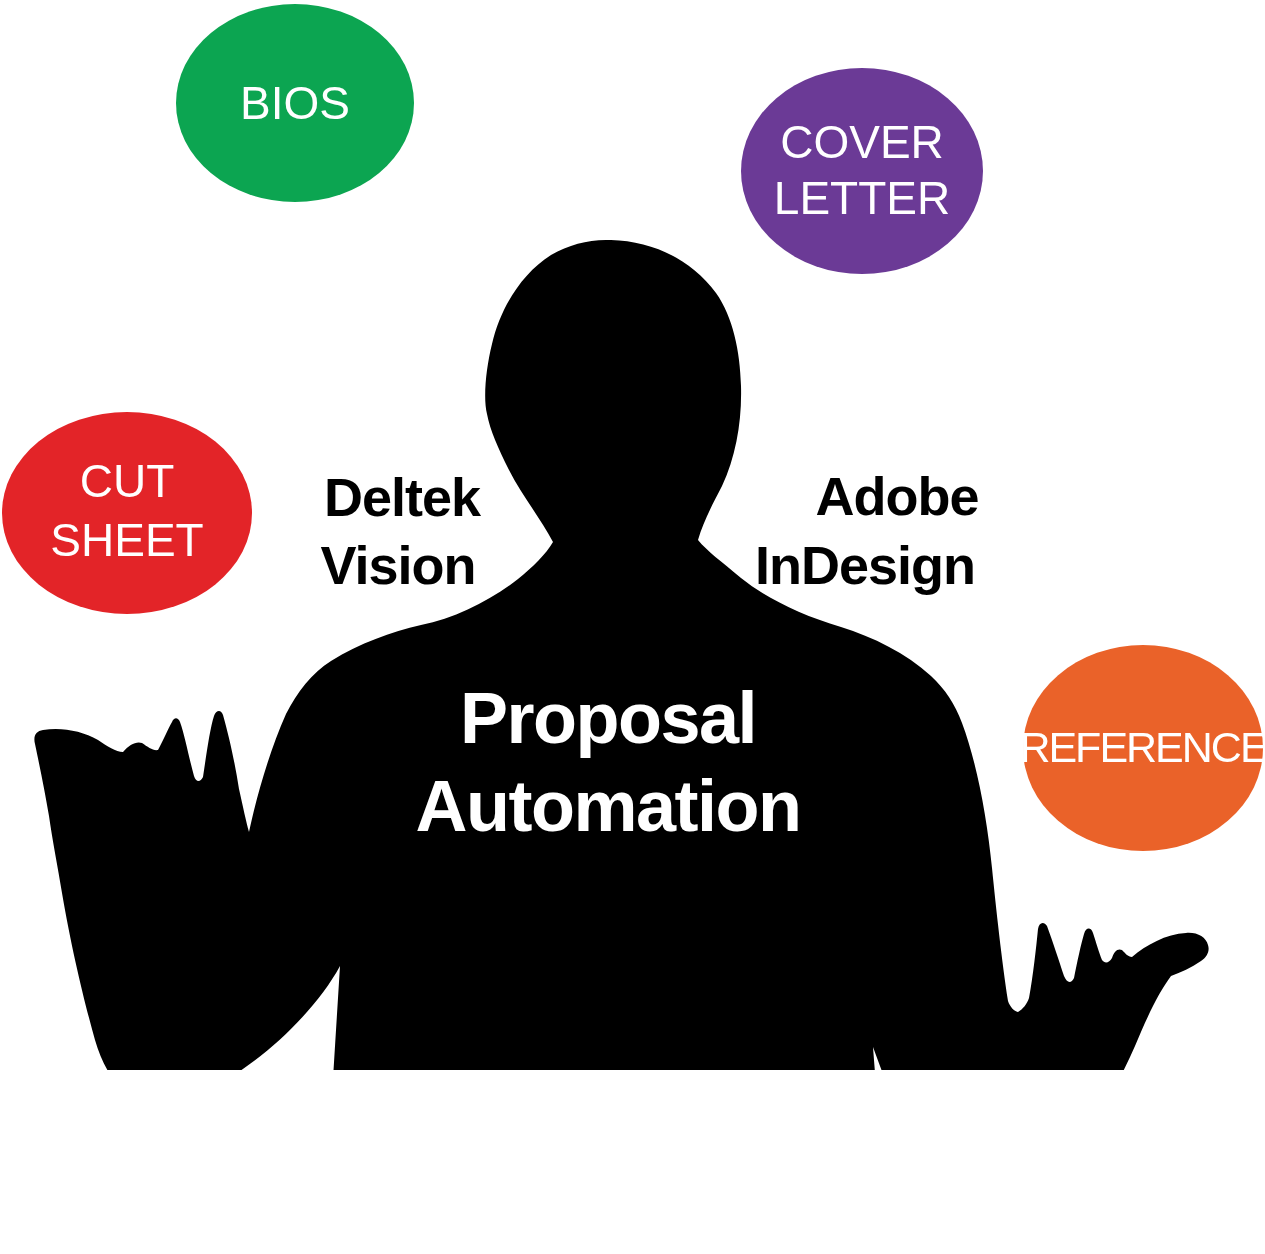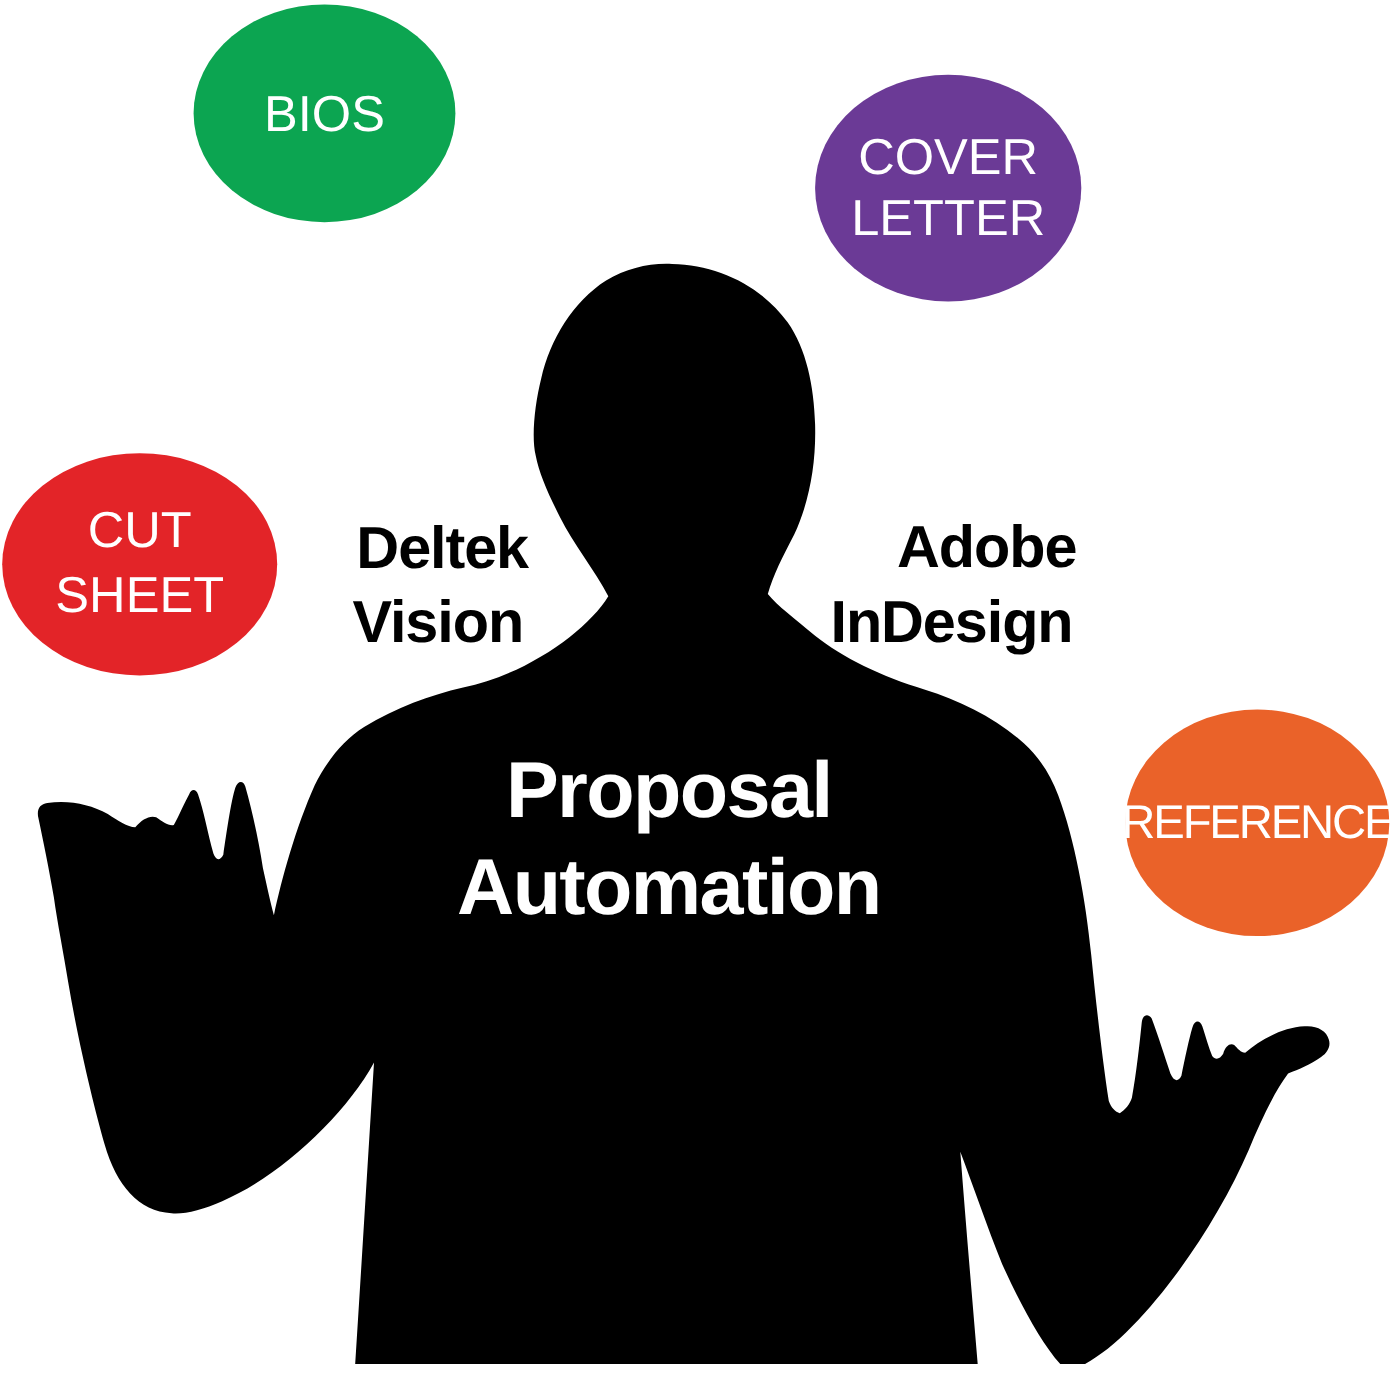--- a/index.html
+++ b/index.html
@@ -3,21 +3,21 @@
 <meta charset="utf-8">
 <style>
   html, body {
     margin: 0;
     padding: 0;
     background: #ffffff;
   }
   .stage {
     position: relative;
     width: 1265px;
-    height: 1240px;
+    height: 1070px;
     background: #ffffff;
     overflow: hidden;
     font-family: "Liberation Sans", sans-serif;
   }
   svg { display: block; }
   .bubble-text {
     font-family: "Liberation Sans", sans-serif;
     font-weight: 400;
     font-size: 46px;
     letter-spacing: 0px;

